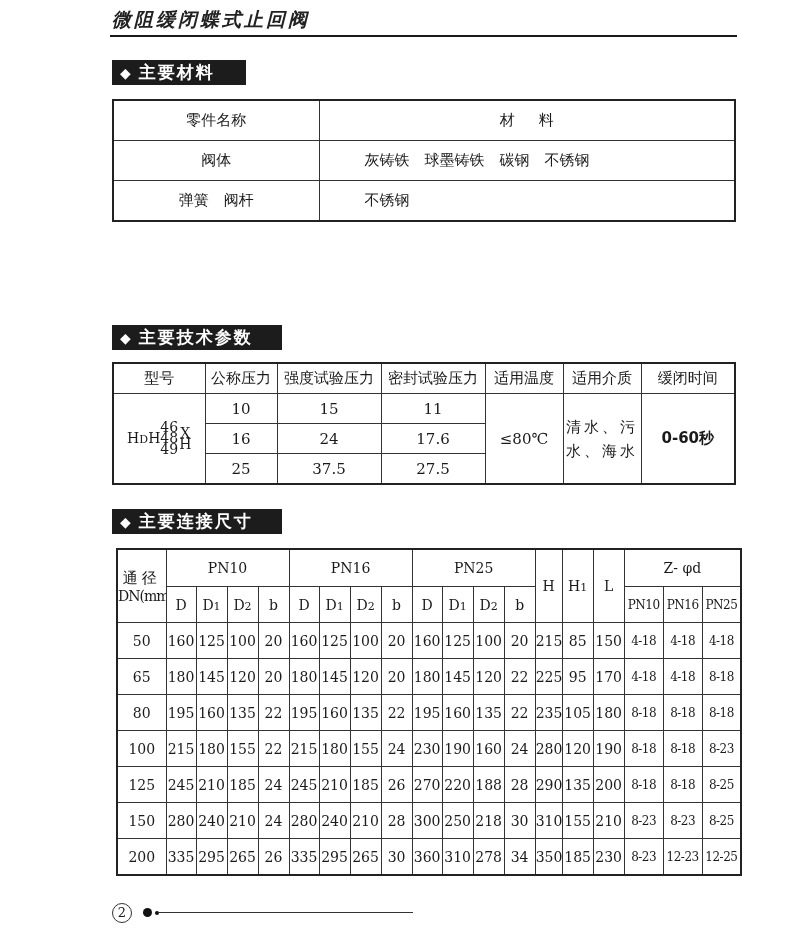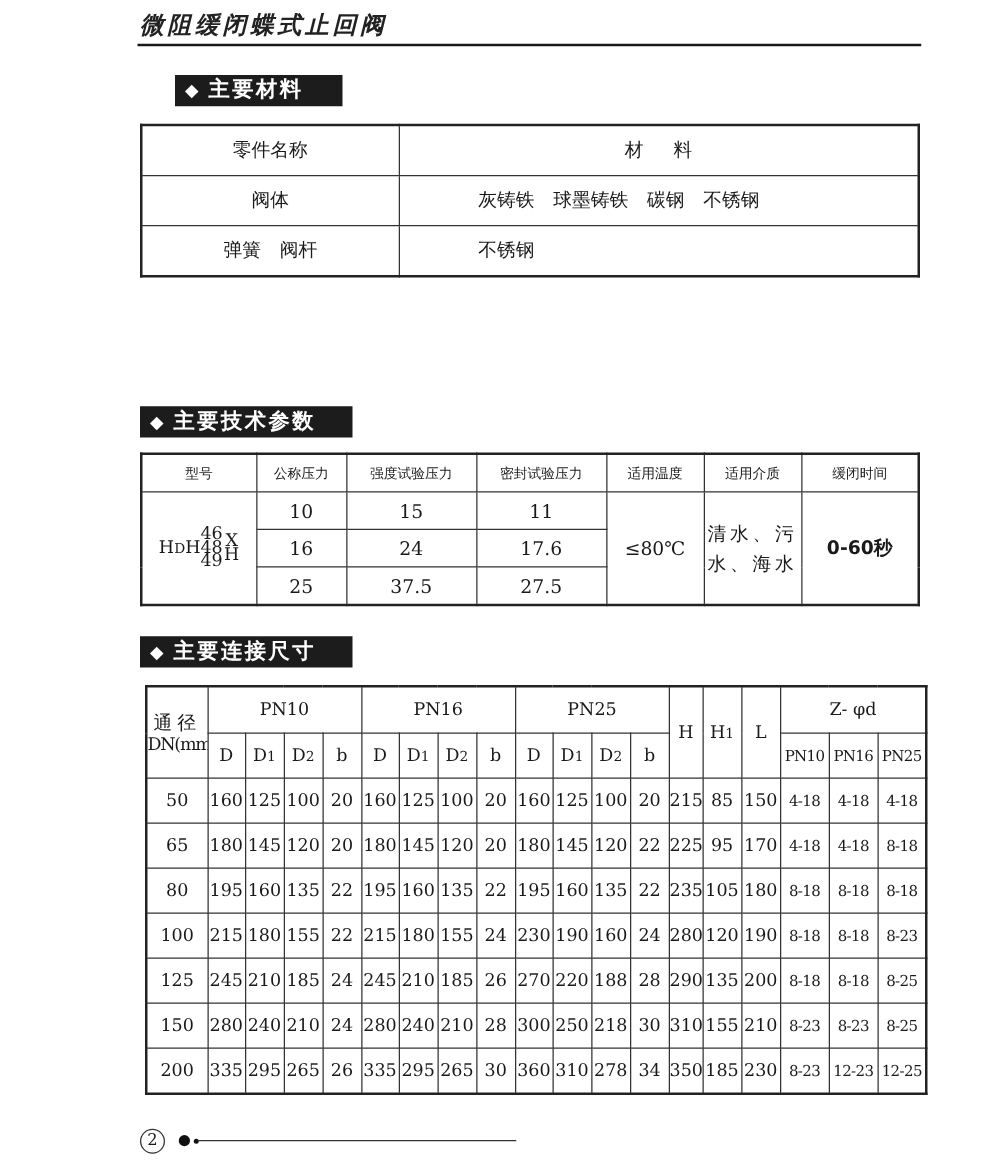--- a/index.html
+++ b/index.html
@@ -12,26 +12,26 @@
                   font-family: "DejaVu Sans", sans-serif; font-weight: bold; font-size: 17px;
                   line-height: 25px; padding: 0 8px 0 8px; letter-spacing: 2px; box-sizing: border-box; }
   .section-head .diamond { display: inline-block; margin-right: 6px; font-size: 14px; }
   table { border-collapse: collapse; position: absolute; }
   td, th { border: 1px solid #333; text-align: center; font-weight: normal; padding: 0; }
   .t-outer { border: 2px solid #222; }
 
   
   #materials { left: 112px; top: 99px; width: 624px; font-family: "DejaVu Sans", sans-serif; font-size: 15px; }
   #materials td { height: 39px; }
-  #materials td.mat { text-align: left; padding-left: 63px; }
+  #materials td.mat { text-align: left; padding-left: 45px; }
   #materials td.mathead { text-align: center; letter-spacing: 24px; padding-left: 24px; }
 
   
   #tech { left: 112px; top: 362px; width: 624px; font-size: 15px; }
-  #tech th { height: 29px; font-family: "DejaVu Sans", sans-serif; font-size: 11px; letter-spacing: 0px; }
+  #tech th { height: 29px; font-family: "DejaVu Sans", sans-serif; font-size: 15px; letter-spacing: 0px; }
   #tech td { height: 29px; }
   .model { font-size: 14px; line-height: 14px; display: inline-block; position: relative; text-align: center; }
   .model .pre { vertical-align: middle; }
   .model .stack { display: inline-block; vertical-align: middle; line-height: 11px; font-size: 14px; }
   .medium { font-family: "DejaVu Sans", sans-serif; font-size: 15px; line-height: 24px; letter-spacing: 3px; }
   .bold { font-weight: bold; font-family: "DejaVu Sans", sans-serif; }
 
   
   #dims { left: 116px; top: 548px; width: 624px; font-size: 14px; table-layout: fixed; }
   #dims td, #dims th { height: 35px; overflow: hidden; white-space: nowrap; }
@@ -46,21 +46,21 @@
   .footer-dot-big { position: absolute; left: 143px; top: 908px; width: 9px; height: 9px; background: #111; border-radius: 50%; }
   .footer-dot-small { position: absolute; left: 155px; top: 911px; width: 4px; height: 4px; background: #111; border-radius: 50%; }
   .footer-line { position: absolute; left: 158px; top: 912px; width: 255px; height: 1px; background: #333; }
 </style>
 </head>
 <body>
 
 <div class="title">微阻缓闭蝶式止回阀</div>
 <div class="title-rule"></div>
 
-<div class="section-head" style="top:60px;width:134px;margin-left:28px;">
+<div class="section-head" style="top:60px;width:134px;">
   <span class="diamond">◆</span><span>主要材料</span>
 </div>
 
 <table id="materials" class="t-outer">
   <colgroup>
       <col style="width:206px">
       <col>
     </colgroup>
   <tbody>
       <tr>

